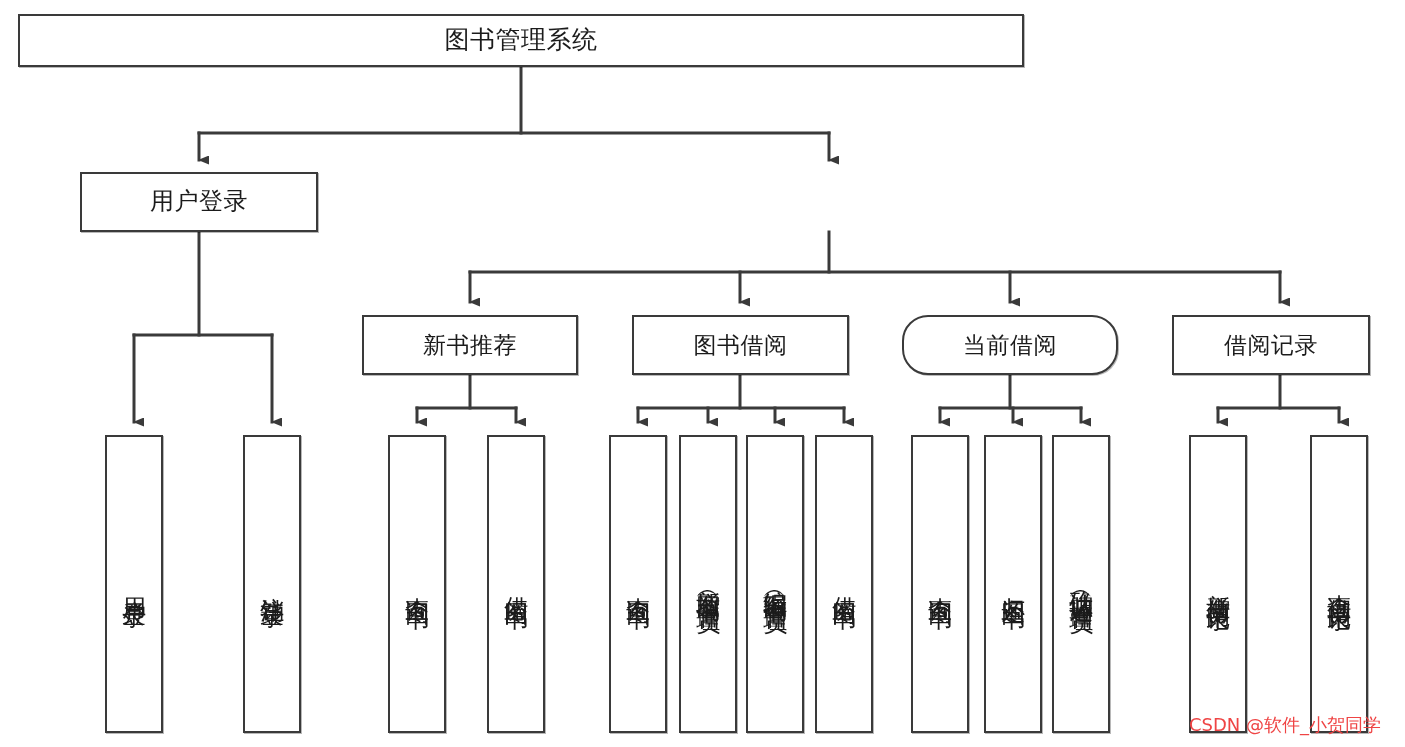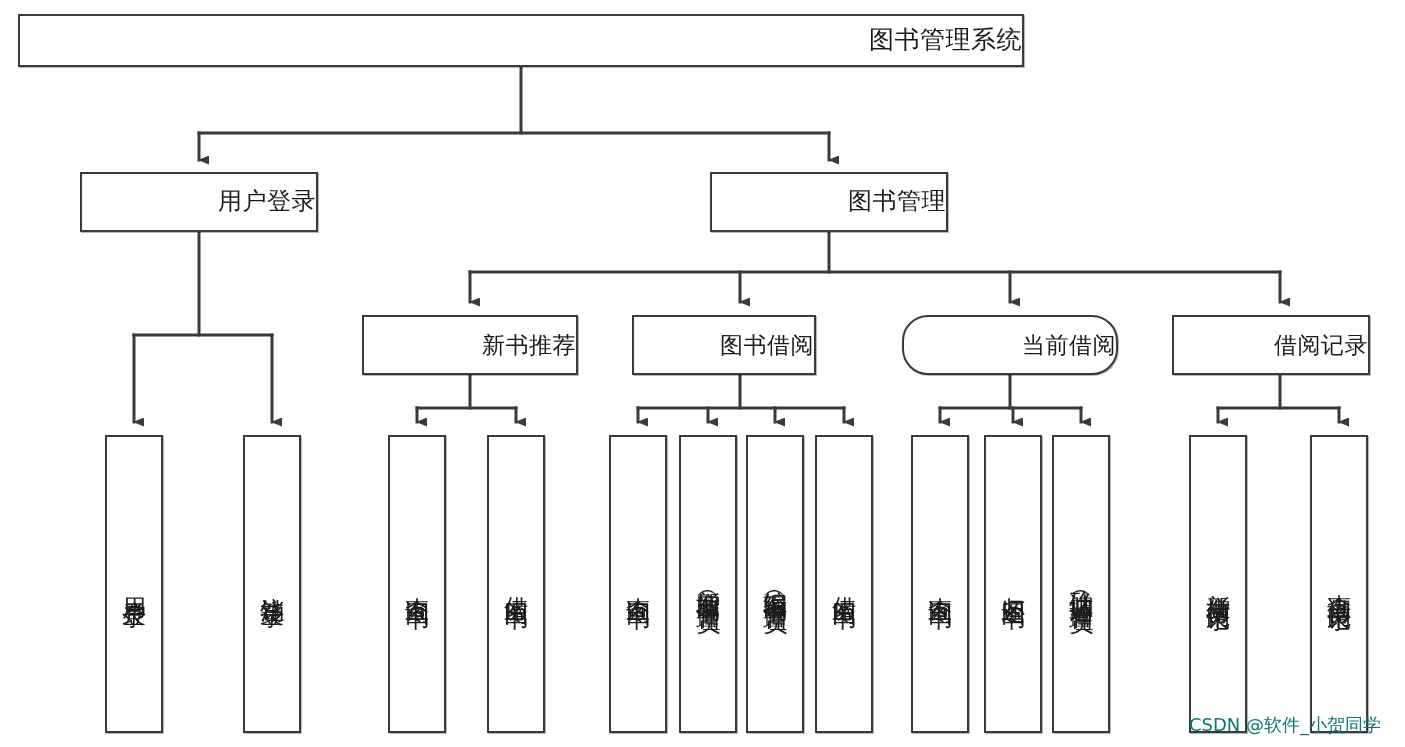--- a/index.html
+++ b/index.html
@@ -23,21 +23,21 @@
     height: 747px;
     pointer-events: none;
   }
   .node {
     position: absolute;
     box-sizing: border-box;
     background: #ffffff;
     border: 2.5px solid #3a3a3a;
     display: flex;
     align-items: center;
-    justify-content: flex-end;
+    justify-content: center;
     box-shadow: 1px 1px 0 rgba(0,0,0,0.28);
     z-index: 2;
   }
   .node .label {
     color: #1b1b1b;
     letter-spacing: 0.5px;
     line-height: 1.15;
     white-space: nowrap;
   }
   .node.root .label { font-size: 25px; }
@@ -57,21 +57,21 @@
     letter-spacing: 3px;
     white-space: normal;
     max-height: 258px;
     text-align: center;
   }
   .watermark {
     position: absolute;
     left: 1189px;
     top: 713px;
     font-size: 18px;
-    color: #0f766e;
+    color: #ef4444;
     white-space: nowrap;
     z-index: 3;
   }
 </style>
 </head>
 <body>
 
 <div id="canvas">
 
   <svg id="wires" viewBox="0 0 1405 747">
@@ -124,28 +124,25 @@
     </g>
   </svg>
 
   <div class="node root" style="left:18px; top:14px; width:1006px; height:53px;">
     <span class="label">图书管理系统</span>
   </div>
 
   <div class="node lvl2" style="left:80px; top:172px; width:238px; height:60px;">
     <span class="label">用户登录</span>
   </div>
-  <div class="node lvl2" style="left:710px; top:172px; width:238px; height:60px;">
-    <span class="label">图书管理</span>
-  </div>
 
   <div class="node lvl3" style="left:362px; top:315px; width:216px; height:60px;">
     <span class="label">新书推荐</span>
   </div>
-  <div class="node lvl3" style="left:632px; top:315px; width:184px; height:60px;">
+  <div class="node lvl3" style="left:632px; top:315px; width:217px; height:60px;">
     <span class="label">图书借阅</span>
   </div>
   <div class="node lvl3" style="left:902px; top:315px; width:216px; height:60px;border-radius:26px;">
     <span class="label">当前借阅</span>
   </div>
   <div class="node lvl3" style="left:1172px; top:315px; width:198px; height:60px;">
     <span class="label">借阅记录</span>
   </div>
 
   <div class="node leaf" style="left:105px; top:435px; width:58px; height:298px;">

